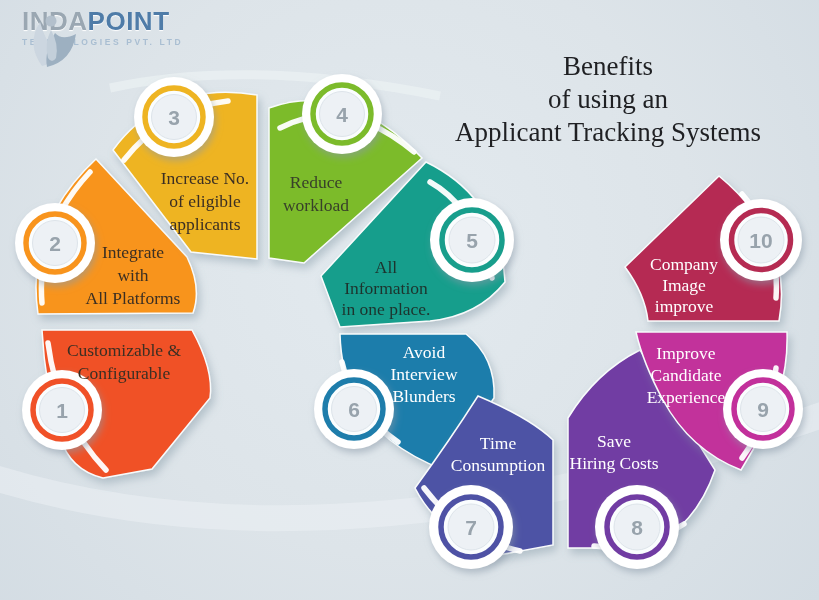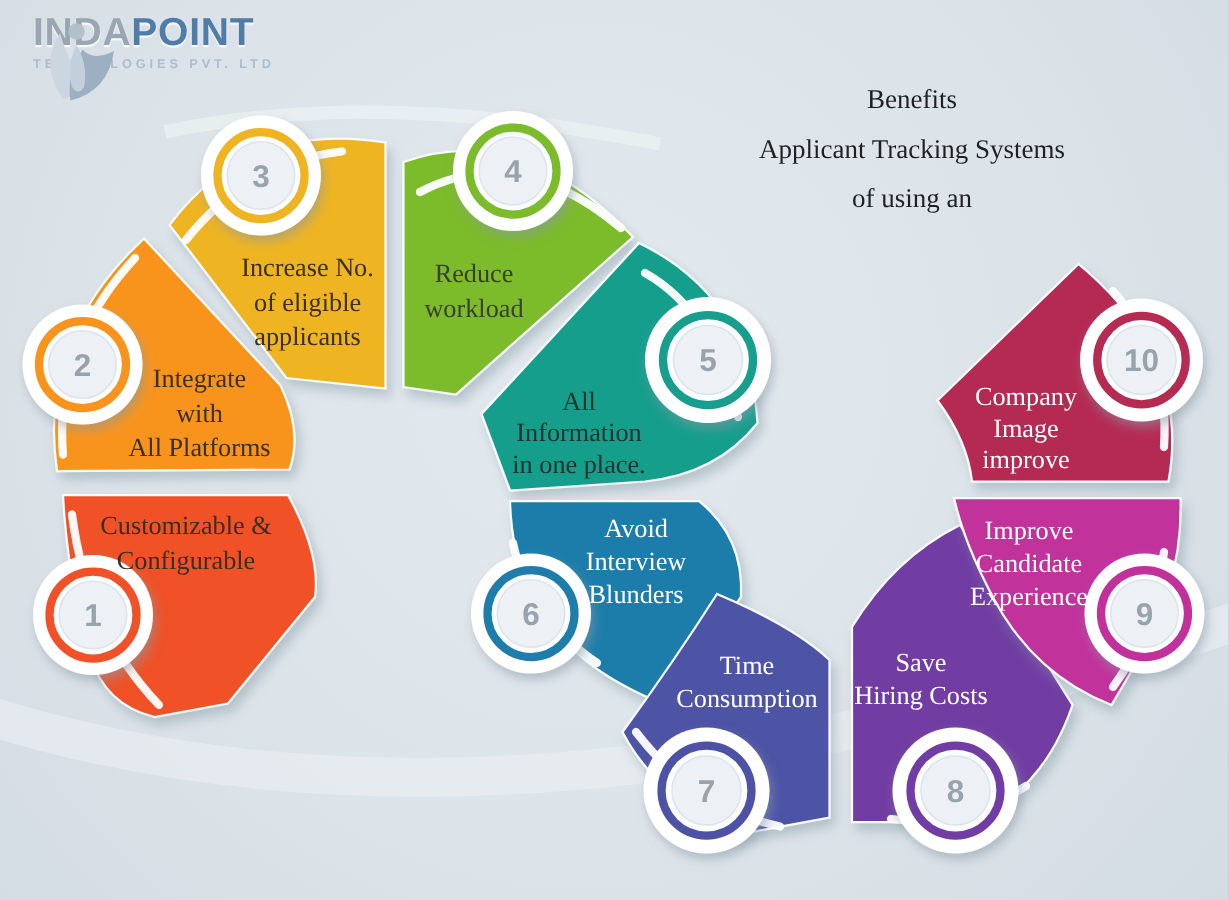--- a/index.html
+++ b/index.html
@@ -15,21 +15,21 @@
   .logo-icon{width:64px;height:64px;flex:0 0 auto;}
   .logo-text{margin-left:2px;}
   .brand{font-size:26px;font-weight:bold;letter-spacing:.5px;line-height:1;
          text-shadow:0 1px 1px #ffffff;}
   .brand-gray{color:#9aa7b2;}
   .brand-blue{color:#4f7ca8;}
   .tagline{font-size:8.5px;font-weight:bold;letter-spacing:2.6px;color:#a9bed2;margin-top:3px;}
   
   .title{position:absolute;top:50px;left:405px;width:406px;text-align:center;
          color:#1f2023;}
-  .title div{font-size:18px;line-height:33px;white-space:nowrap;}
+  .title div{font-size:27px;line-height:33px;white-space:nowrap;}
   
   .wedge{stroke:#f8fbfc;stroke-width:1.5;}
   .track{fill:none;stroke:#ffffff;stroke-width:5.5;stroke-linecap:round;opacity:.95;}
   .seg-label{font-family:"Liberation Serif",serif;font-size:17.5px;text-anchor:middle;}
   .badge-outer{fill:#ffffff;}
   .badge-ring{fill:#fafdfe;stroke-width:5.5;}
   .badge-inner{fill:#edf1f5;stroke:#dde4ea;stroke-width:1;}
   .badge-num{font-family:"Liberation Sans",sans-serif;font-size:21px;font-weight:bold;
              text-anchor:middle;}
   .swoosh{fill:none;stroke:#edf2f5;}
@@ -219,17 +219,17 @@
       <circle cx="31" cy="13" r="5.5" fill="#b3c0cc"></circle>
     </svg>
     <div class="logo-text">
       <div class="brand"><span class="brand-gray">INDA</span><span class="brand-blue">POINT</span></div>
       <div class="tagline">TECHNOLOGIES PVT. LTD</div>
     </div>
   </div>
 
   <div class="title">
     <div>Benefits</div>
+    <div>of using an</div>
     <div>Applicant Tracking Systems</div>
-    <div>of using an</div>
   </div>
 
 </div>
 
 </body></html>

